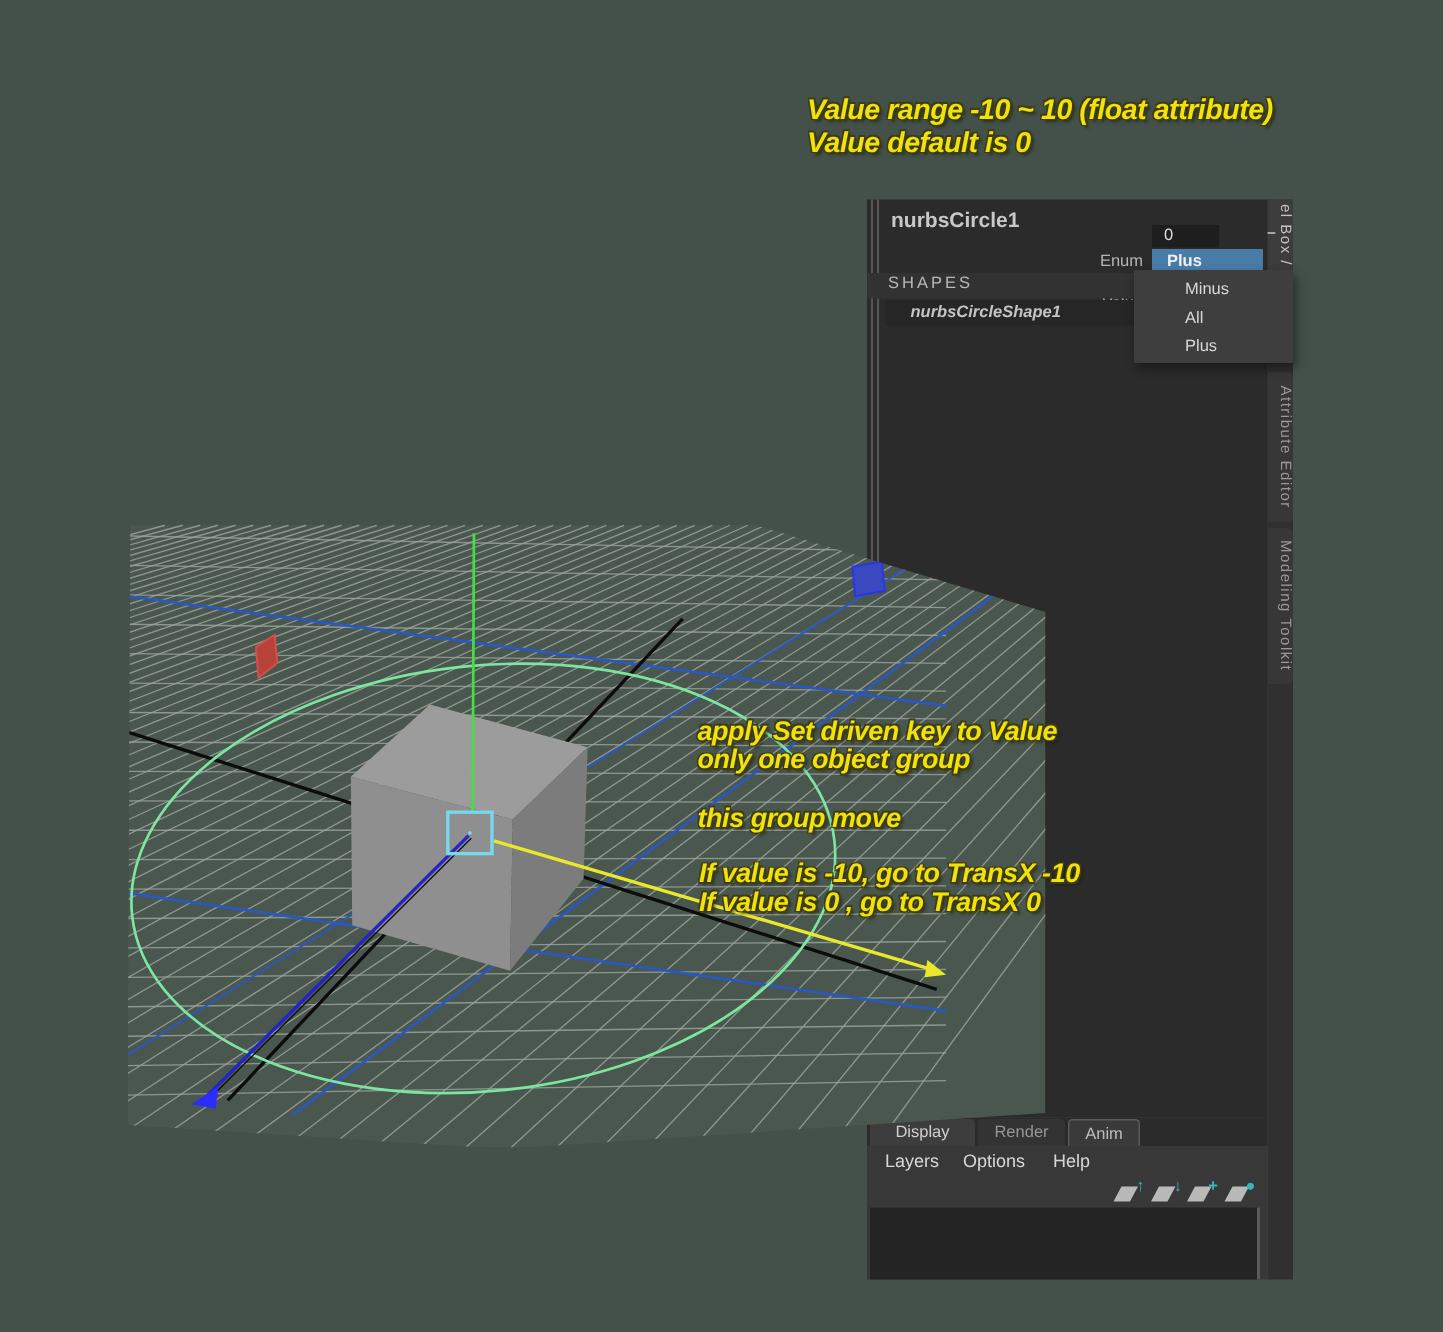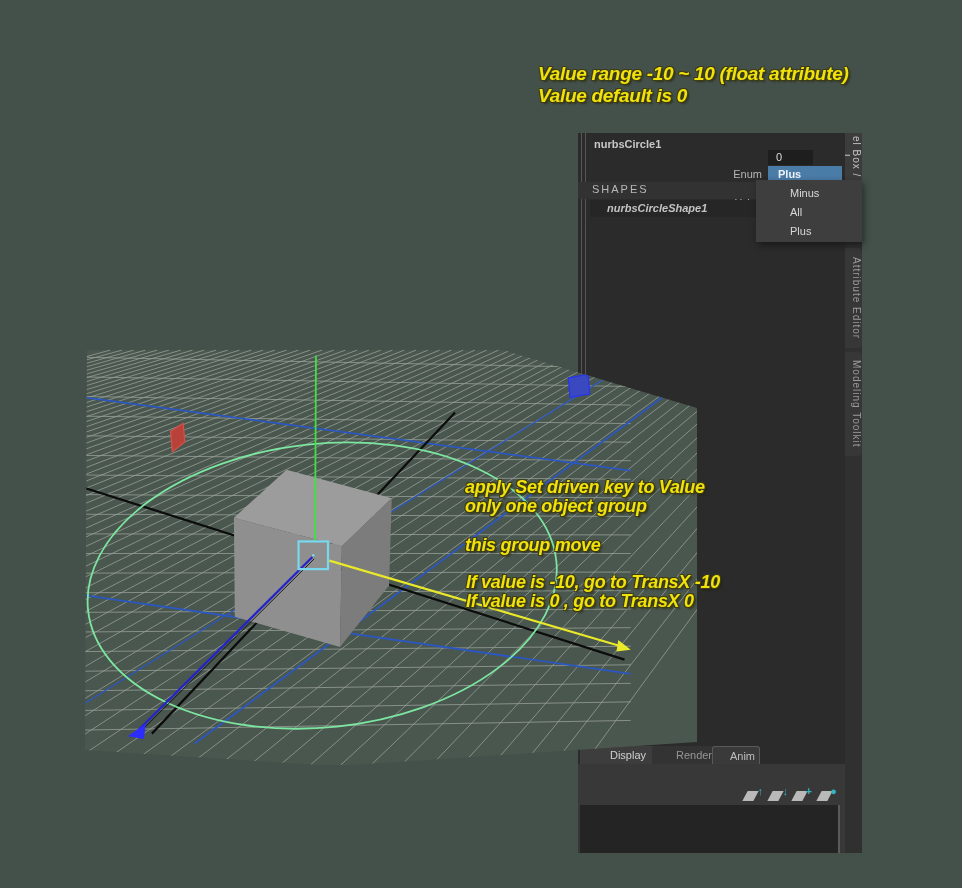--- a/index.html
+++ b/index.html
@@ -12,21 +12,21 @@
 
   
   .attr-panel{
     left:578px;top:133px;width:267px;height:612px;
     background:var(--panel,#2b2b2b);z-index:10;
   }
   .gutter{
     left:2px;top:0;width:8px;height:612px;
     background:linear-gradient(90deg,transparent 0 1px,#555 1px 2px,transparent 2px 5px,#555 5px 6px,transparent 6px);
   }
-  .node-title{left:16px;top:5px;font-size:11px;font-weight:bold;color:#c8c8c8;}
+  .node-title{left:16px;top:5px;font-size:14px;font-weight:bold;color:#c8c8c8;}
   .row-label{width:78px;text-align:right;font-size:11px;color:#b5b5b5;}
   .val-label{left:106px;top:19px;margin-top:44px;}
   .enum-label{left:106px;top:35px;}
   .value-field{
     left:190px;top:17px;width:72px;height:15px;
     background:linear-gradient(90deg,#1e1e1e 0 62%,#2b2b2b 62% 100%);
     color:#dcdcdc;font-size:11px;line-height:15px;padding-left:8px;box-sizing:border-box;
   }
   .enum-dd{
     left:190px;top:33px;width:74px;height:16px;
@@ -58,21 +58,21 @@
   }
   .vtab1{top:0;height:48px;background:#3c3c3c;color:#c4c4c4;}
   .vtab2{top:115px;height:100px;background:#373737;border-radius:0 4px 4px 0;}
   .vtab3{top:219px;height:104px;background:#373737;border-radius:0 4px 4px 0;}
 
   
   .layer-panel{left:578px;top:745px;width:267px;height:108px;background:#383838;z-index:10;}
   .tabs-row{left:0;top:0;width:267px;height:19px;background:#2b2b2b;}
   .ltab{
     position:absolute;top:1px;height:18px;line-height:18px;text-align:center;
-    font-size:11px;border-radius:3px 3px 0 0;padding-left:13px;
+    font-size:11px;border-radius:3px 3px 0 0;
   }
   .ltab-display{left:2px;width:70px;background:#3d3d3d;color:#d0d0d0;}
   .ltab-render{left:74px;width:58px;background:#333;color:#969696;}
   .ltab-anim{left:134px;width:48px;background:#3a3a3a;color:#bdbdbd;border:1px solid #5a5a5a;border-bottom:none;box-sizing:border-box;}
   .menus-row{left:0;top:19px;width:267px;height:20px;}
   .lmenu{
     position:absolute;top:0;height:20px;line-height:20px;
     font-size:12px;color:#d8d8d8;padding:0 6px;
   }
   .menu-layers{left:6px;} .menu-options{left:58px;} .menu-help{left:118px;}
@@ -138,20 +138,25 @@
   <div class="vtab vtab1">el Box / L</div>
   <div class="vtab vtab2">Attribute Editor</div>
   <div class="vtab vtab3">Modeling Toolkit</div>
 </div>
 
 <div class="abs layer-panel">
   <div class="abs tabs-row">
     <div class="ltab ltab-display">Display</div>
     <div class="ltab ltab-render">Render</div>
     <div class="ltab ltab-anim">Anim</div>
+  </div>
+  <div class="abs menus-row">
+    <div class="lmenu menu-layers">Layers</div>
+    <div class="lmenu menu-options">Options</div>
+    <div class="lmenu menu-help">Help</div>
   </div>
   <div class="abs icons-row">
     <span class="licon licon1">
       <span class="pg"></span>
       <span class="gl">↑</span>
     </span>
     <span class="licon licon2">
       <span class="pg"></span>
       <span class="gl">↓</span>
     </span>

